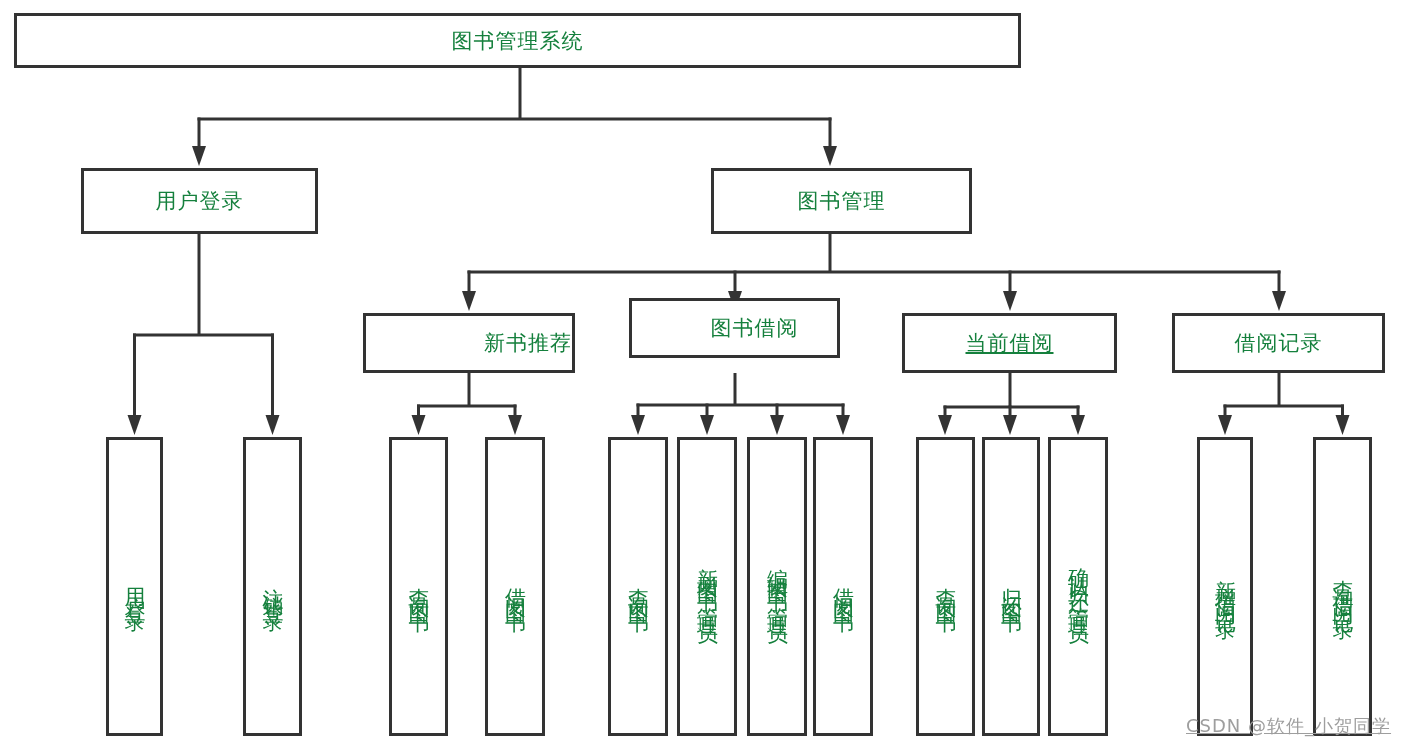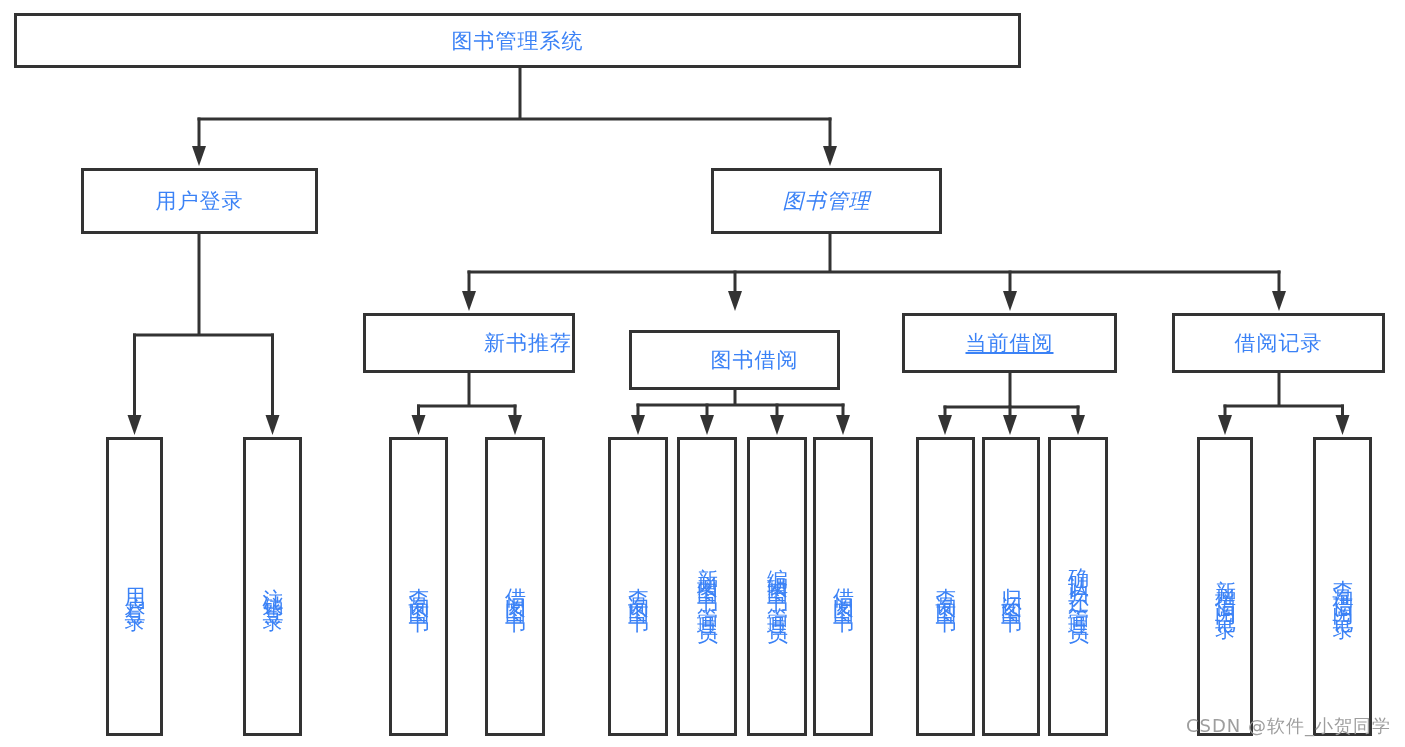--- a/index.html
+++ b/index.html
@@ -26,21 +26,21 @@
   }
   .node {
     position: absolute;
     box-sizing: border-box;
     background: #ffffff;
     border: 3px solid #333333;
     display: flex;
     align-items: center;
     justify-content: center;
     text-align: center;
-    color: #3b82f6;
+    color: #15803d;
   }
   .hnode {
     font-size: 21px;
     letter-spacing: 1px;
     white-space: nowrap;
   }
   .vnode {
     top: 437px;
     height: 299px;
   }
@@ -52,20 +52,21 @@
   }
   .watermark {
     position: absolute;
     left: 1186px;
     top: 714px;
     font-size: 18px;
     letter-spacing: 1px;
     color: #9e9e9e;
     white-space: nowrap;
     z-index: 5;
+    text-decoration: underline;
   }
 </style>
 </head>
 <body>
 
 <div class="stage">
 
   <svg class="connectors" viewBox="0 0 1405 747" xmlns="http://www.w3.org/2000/svg">
     <g stroke="#333333" stroke-width="3" fill="none">
 
@@ -135,28 +136,28 @@
     </g>
   </svg>
 
   <div class="node hnode" style="left:14px; top:13px; width:1007px; height:55px;">
     <span>图书管理系统</span>
   </div>
 
   <div class="node hnode" style="left:81px; top:168px; width:237px; height:66px;">
     <span>用户登录</span>
   </div>
-  <div class="node hnode" style="left:711px; top:168px; width:231px; height:66px;font-style:italic;">
+  <div class="node hnode" style="left:711px; top:168px; width:261px; height:66px;">
     <span>图书管理</span>
   </div>
 
   <div class="node hnode" style="left:363px; top:313px; width:212px; height:60px;justify-content:flex-end;">
     <span>新书推荐</span>
   </div>
-  <div class="node hnode" style="left:629px; top:330px; width:211px; height:60px;padding-left:40px;">
+  <div class="node hnode" style="left:629px; top:298px; width:211px; height:60px;padding-left:40px;">
     <span>图书借阅</span>
   </div>
   <div class="node hnode" style="left:902px; top:313px; width:215px; height:60px;text-decoration:underline;">
     <span>当前借阅</span>
   </div>
   <div class="node hnode" style="left:1172px; top:313px; width:213px; height:60px;">
     <span>借阅记录</span>
   </div>
 
   <div class="node vnode" style="left:106px; width:57px;">

